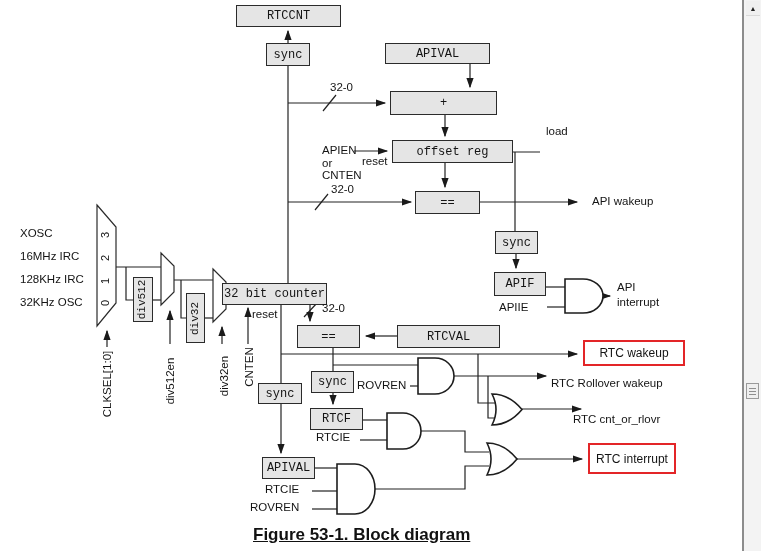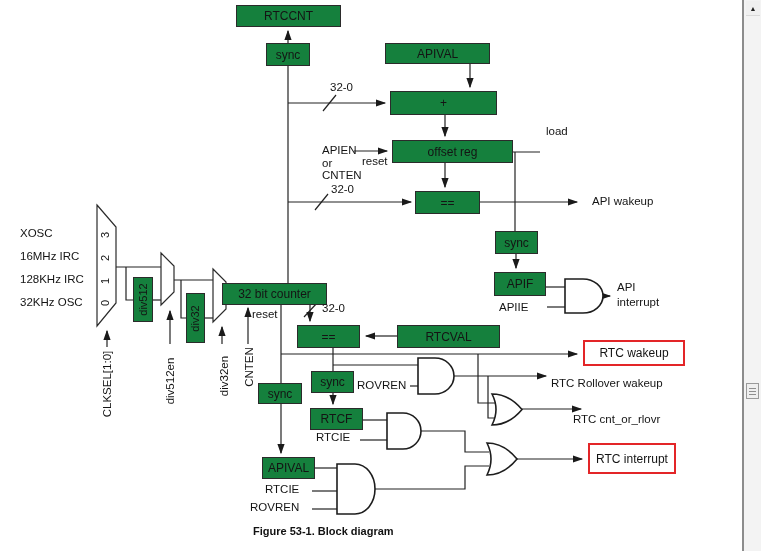--- a/index.html
+++ b/index.html
@@ -2,43 +2,43 @@
 <html><head>
 <meta charset="utf-8">
 <style>
   html,body { margin:0; padding:0; background:#fff; }
   .stage {
     position:relative; width:761px; height:551px; overflow:hidden;
     background:#ffffff; font-family:"Liberation Sans", sans-serif; color:#141414;
   }
   .wires { position:absolute; left:0; top:0; }
   .box {
-    position:absolute; box-sizing:border-box; border:1px solid #2b2b2b; background:#15803d;
-    display:flex; align-items:center; justify-content:center;
-    font-size:12px; line-height:1; color:#141414; white-space:nowrap;
+    position:absolute; box-sizing:border-box; border:1px solid #2b2b2b; background:#e5e5e5;
+    display:flex; align-items:center; justify-content:center;
+    font-size:12px; line-height:1; color:#141414; white-space:nowrap;font-family:Liberation Mono, monospace;
   }
   .redbox {
     position:absolute; box-sizing:border-box; border:2px solid #e32528; background:#fff;
     display:flex; align-items:center; justify-content:center;
     font-size:12px; color:#141414; white-space:nowrap;
   }
   .rot { transform:rotate(-90deg); white-space:nowrap; font-size:11px; }
   .lbl {
     position:absolute; font-size:11.5px; line-height:13px; white-space:nowrap; color:#141414;
   }
   .lbl.right { text-align:left; }
   .vlabel {
     position:absolute; width:90px; height:14px; display:flex; align-items:center; justify-content:center;
     transform:rotate(-90deg); font-size:11.5px; white-space:nowrap; color:#141414;
   }
   .mnum {
     position:absolute; width:14px; height:12px; display:flex; align-items:center; justify-content:center;
     transform:rotate(-90deg); font-size:11px; color:#141414;
   }
-  .caption { position:absolute; font-size:11px; font-weight:bold; color:#111; white-space:nowrap; }
+  .caption { position:absolute; font-size:17px; font-weight:bold; color:#111; white-space:nowrap;text-decoration:underline; }
   
   .scrollbar {
     position:absolute; left:742px; top:0; width:19px; height:551px;
     box-sizing:border-box; border-left:2px solid #8c8c8c; background:#f3f3f3;
   }
   .sb-btn {
     position:absolute; left:2px; top:1px; width:14px; height:14px;
     display:flex; align-items:center; justify-content:center;
     background:#f0f0f0; border-bottom:1px solid #d9d9d9;
   }

